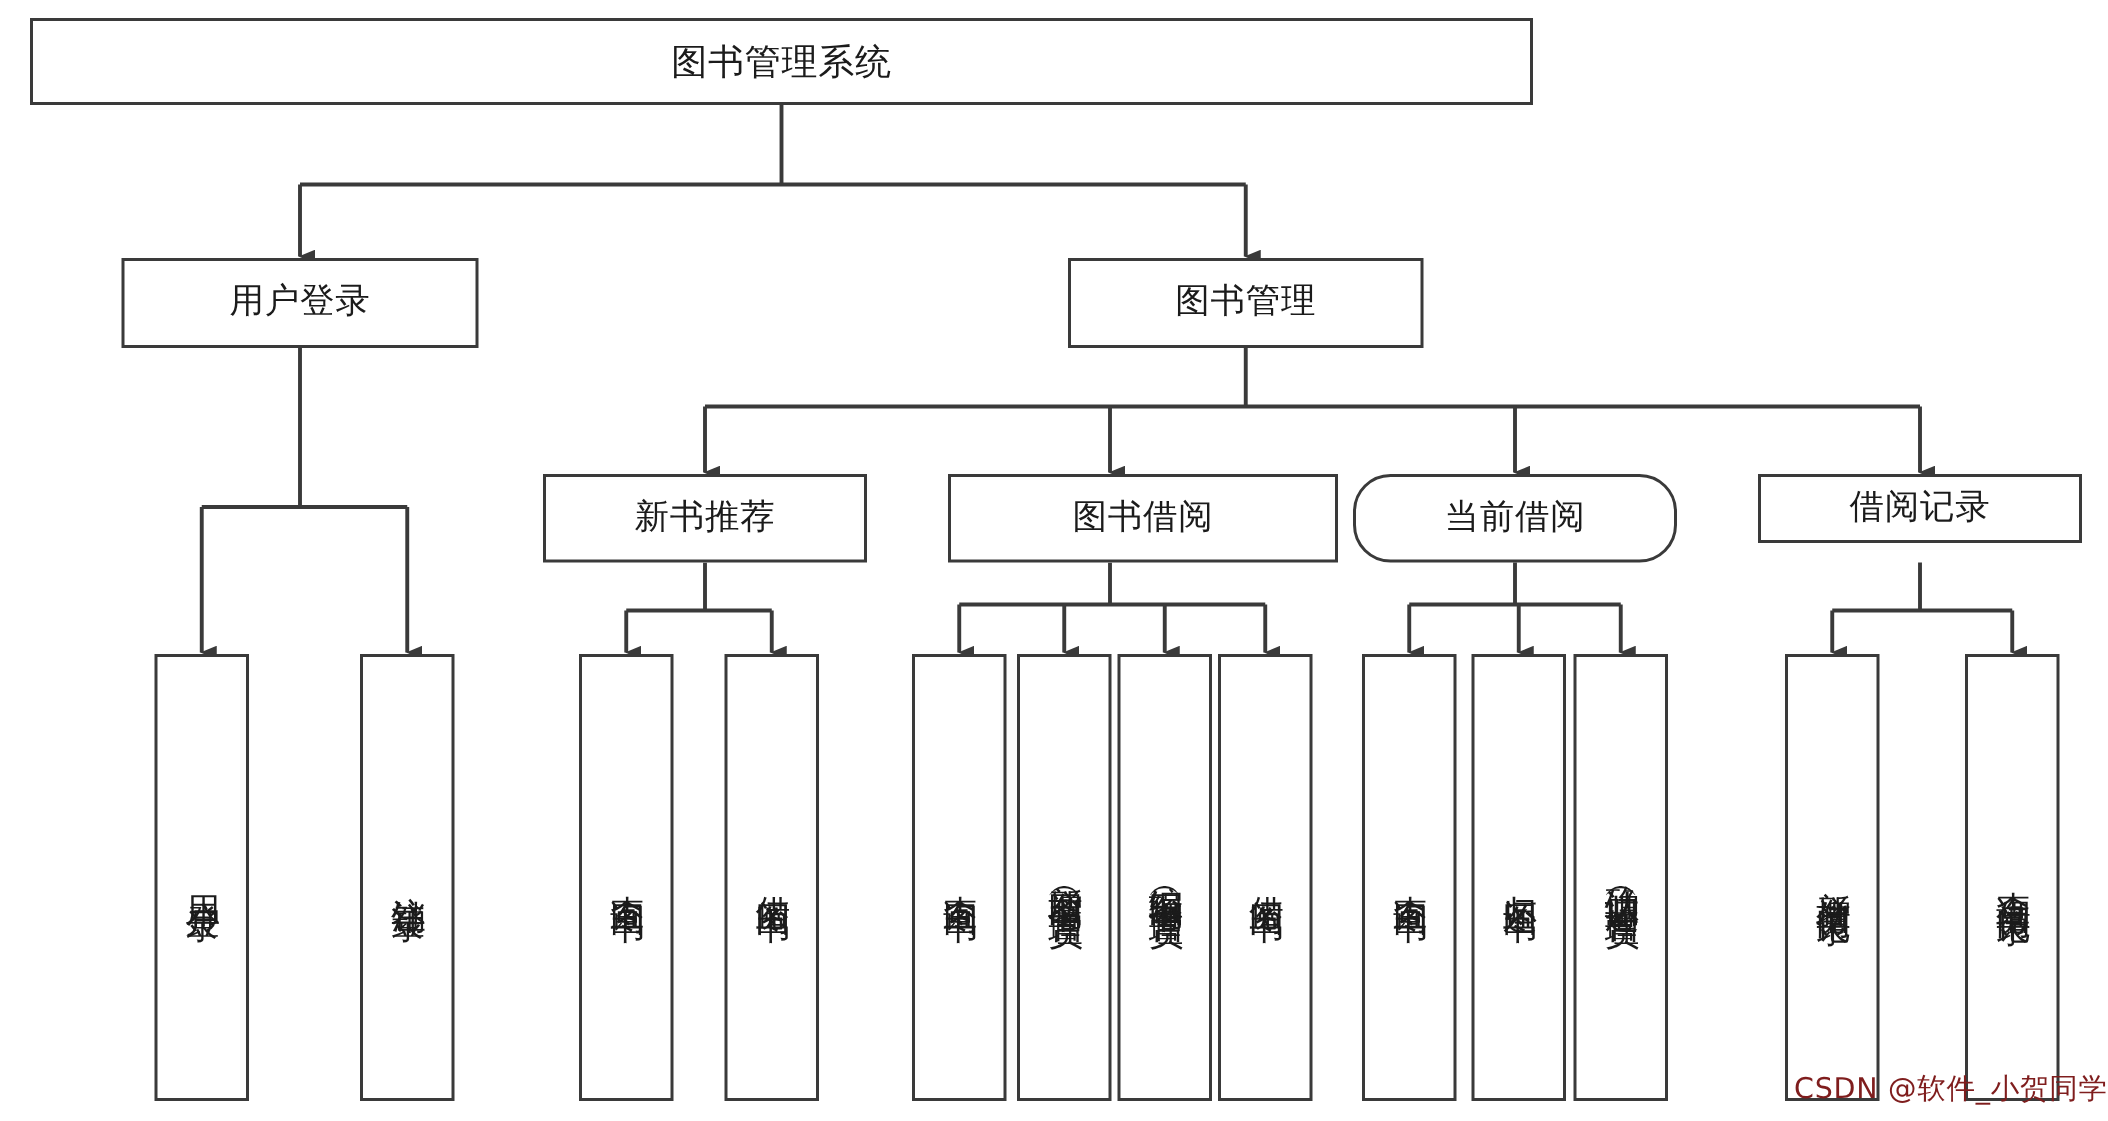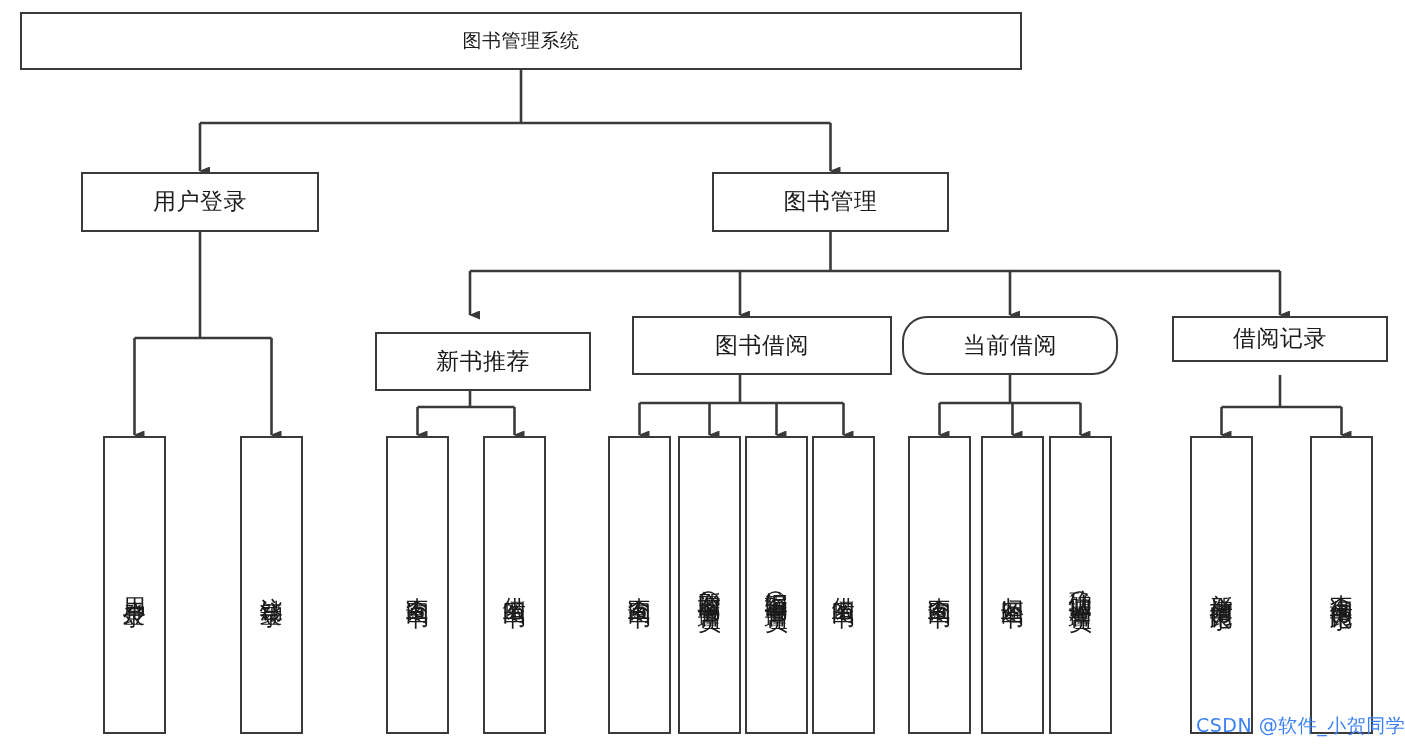--- a/index.html
+++ b/index.html
@@ -38,37 +38,37 @@
   .node .label {
     display: block;
     text-align: center;
     line-height: 1.04;
     letter-spacing: 0.5px;
   }
   .node.horizontal .label {
     font-size: 23px;
   }
   .node.root.horizontal .label {
-    font-size: 19px;
+    font-size: 24px;
   }
   .node.vertical {
     align-items: center;
     justify-content: center;
   }
   .node.vertical .label {
     writing-mode: vertical-rl;
     text-orientation: upright;
     font-size: 23px;
     line-height: 1.16;
     letter-spacing: 3px;
     max-height: 100%;
   }
   .watermark {
     position: absolute;
-    color: #3b82f6;
+    color: #7f1d1d;
     font-size: 19px;
     white-space: nowrap;
     letter-spacing: 0.5px;
   }
 </style>
 </head>
 <body>
 
 <div id="diagram-root">
 
@@ -118,21 +118,21 @@
   <div id="node-layer">
       <div class="node horizontal root" style="left: 20px; top: 12px; width: 1002px; height: 58px;">
         <span class="label">图书管理系统</span>
       </div>
       <div class="node horizontal" style="left: 81px; top: 172px; width: 238px; height: 60px;">
         <span class="label">用户登录</span>
       </div>
       <div class="node horizontal" style="left: 712px; top: 172px; width: 237px; height: 60px;">
         <span class="label">图书管理</span>
       </div>
-      <div class="node horizontal" style="left: 375px; top: 316px; width: 216px; height: 59px; margin-top: 16px;">
+      <div class="node horizontal" style="left: 362px; top: 316px; width: 216px; height: 59px;">
         <span class="label">新书推荐</span>
       </div>
       <div class="node horizontal" style="left: 632px; top: 316px; width: 260px; height: 59px;">
         <span class="label">图书借阅</span>
       </div>
       <div class="node horizontal" style="left: 902px; top: 316px; width: 216px; height: 59px; border-radius: 25px;">
         <span class="label">当前借阅</span>
       </div>
       <div class="node horizontal" style="left: 1172px; top: 316px; width: 216px; height: 46px;">
         <span class="label">借阅记录</span>

